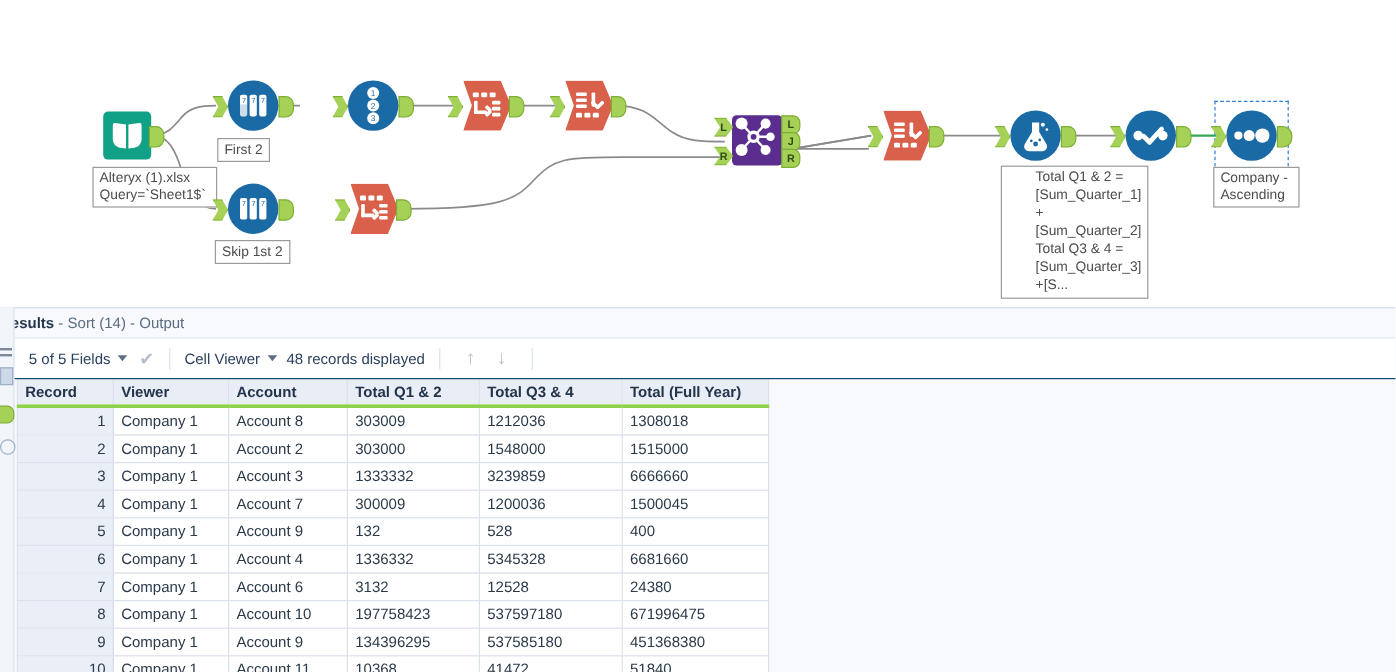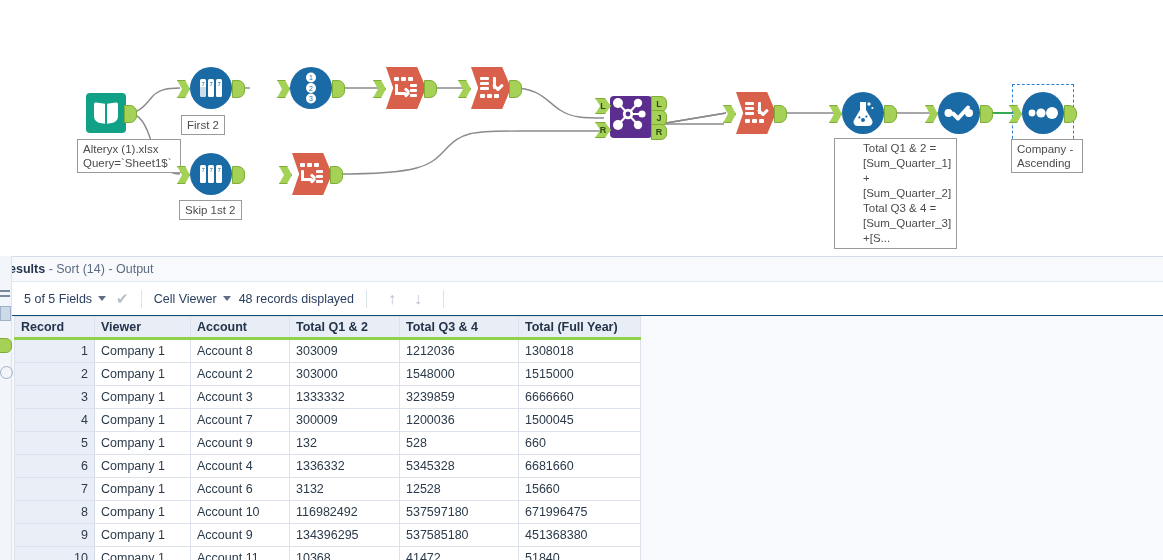--- a/index.html
+++ b/index.html
@@ -398,43 +398,43 @@
             <td>300009</td>
             <td>1200036</td>
             <td>1500045</td>
           </tr>
           <tr>
             <td class="rec">5</td>
             <td>Company 1</td>
             <td>Account 9</td>
             <td>132</td>
             <td>528</td>
-            <td>660</td>
+            <td>400</td>
           </tr>
           <tr>
             <td class="rec">6</td>
             <td>Company 1</td>
             <td>Account 4</td>
             <td>1336332</td>
             <td>5345328</td>
             <td>6681660</td>
           </tr>
           <tr>
             <td class="rec">7</td>
             <td>Company 1</td>
             <td>Account 6</td>
             <td>3132</td>
             <td>12528</td>
-            <td>15660</td>
+            <td>24380</td>
           </tr>
           <tr>
             <td class="rec">8</td>
             <td>Company 1</td>
             <td>Account 10</td>
-            <td>116982492</td>
+            <td>197758423</td>
             <td>537597180</td>
             <td>671996475</td>
           </tr>
           <tr>
             <td class="rec">9</td>
             <td>Company 1</td>
             <td>Account 9</td>
             <td>134396295</td>
             <td>537585180</td>
             <td>451368380</td>

